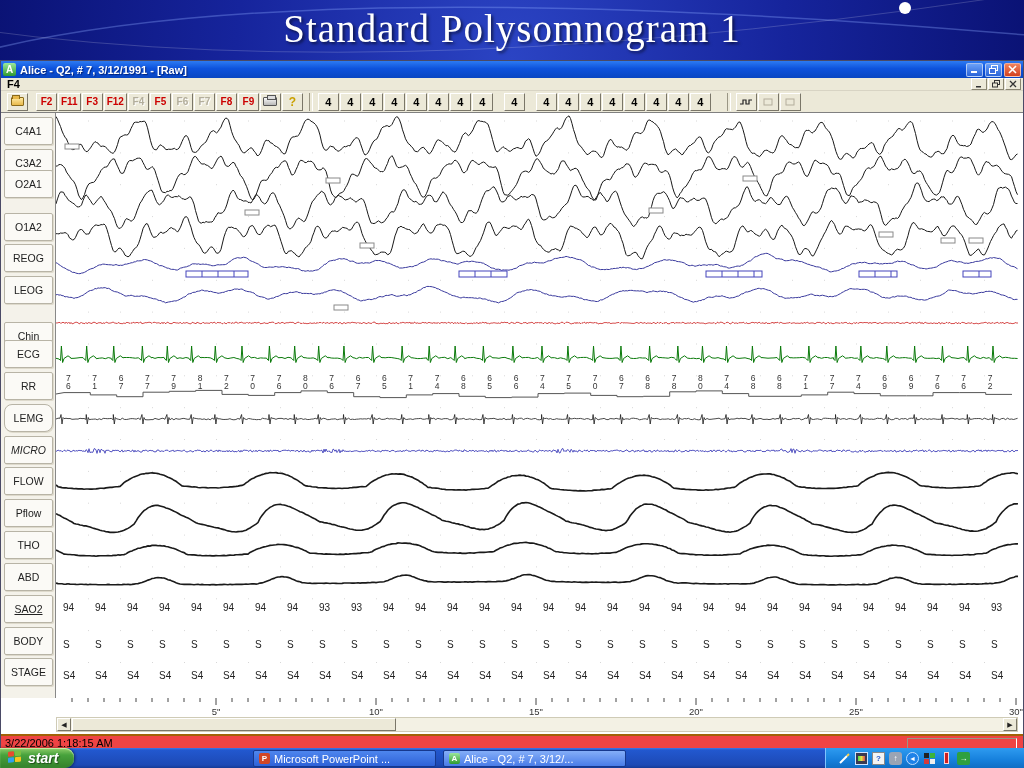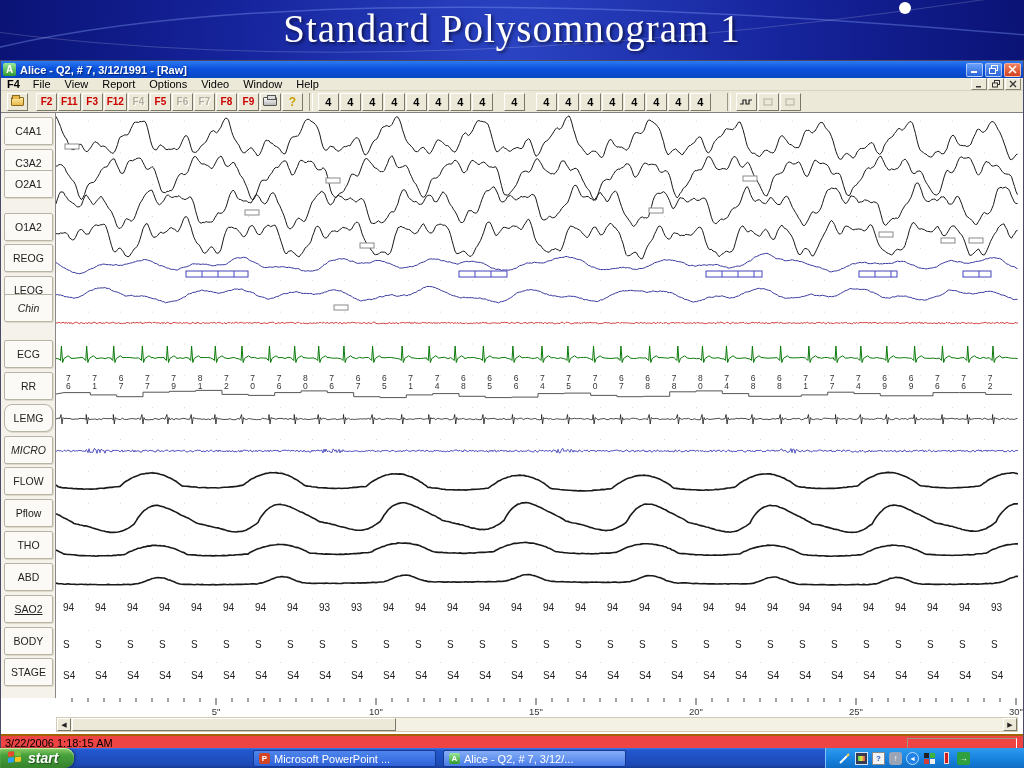--- a/index.html
+++ b/index.html
@@ -114,29 +114,20 @@
         <span class="wbtn close">
             <svg width="9" height="9">
               <path d="M1 1 L8 8 M8 1 L1 8" stroke="#fff" stroke-width="1.6"></path>
             </svg>
           </span>
       </span>
     </div>
 
     <div class="menubar">
       <span class="menu-f4">F4</span>
-      <span id="menu-items" style="display:flex;">
-          <span class="menu-item">File</span>
-          <span class="menu-item">View</span>
-          <span class="menu-item">Report</span>
-          <span class="menu-item">Options</span>
-          <span class="menu-item">Video</span>
-          <span class="menu-item">Window</span>
-          <span class="menu-item">Help</span>
-        </span>
       <span class="mdi-btns">
         <span class="mdibtn">
             <svg width="8" height="8">
               <rect x="1" y="6" width="5" height="1.5" fill="#333"></rect>
             </svg>
           </span>
         <span class="mdibtn">
             <svg width="8" height="8">
               <rect x="2.5" y="0.5" width="5" height="4" fill="none" stroke="#333"></rect>
               <rect x="0.5" y="3" width="5" height="4" fill="#ECE9D8" stroke="#333"></rect>
@@ -215,21 +206,21 @@
     </div>
 
     <div class="content">
       <div class="chcol" id="chcol">
           <div class="chlabel" style="top: 4px;">C4A1</div>
           <div class="chlabel" style="top: 35.85px;">C3A2</div>
           <div class="chlabel" style="top: 57px;">O2A1</div>
           <div class="chlabel" style="top: 99.55px;">O1A2</div>
           <div class="chlabel" style="top: 131.4px;">REOG</div>
           <div class="chlabel" style="top: 163.25px;">LEOG</div>
-          <div class="chlabel" style="top: 181px; font-style: italic;">Chin</div>
+          <div class="chlabel" style="top: 209px;">Chin</div>
           <div class="chlabel" style="top: 226.95px;">ECG</div>
           <div class="chlabel" style="top: 258.8px;">RR</div>
           <div class="chlabel" style="top: 290.65px; border-radius: 8px;">LEMG</div>
           <div class="chlabel" style="top: 322.5px; font-style: italic;">MICRO</div>
           <div class="chlabel" style="top: 354.35px;">FLOW</div>
           <div class="chlabel" style="top: 386.2px;">Pflow</div>
           <div class="chlabel" style="top: 418.05px;">THO</div>
           <div class="chlabel" style="top: 449.9px;">ABD</div>
           <div class="chlabel" style="top: 481.75px; text-decoration: underline;">SAO2</div>
           <div class="chlabel" style="top: 513.6px;">BODY</div>

